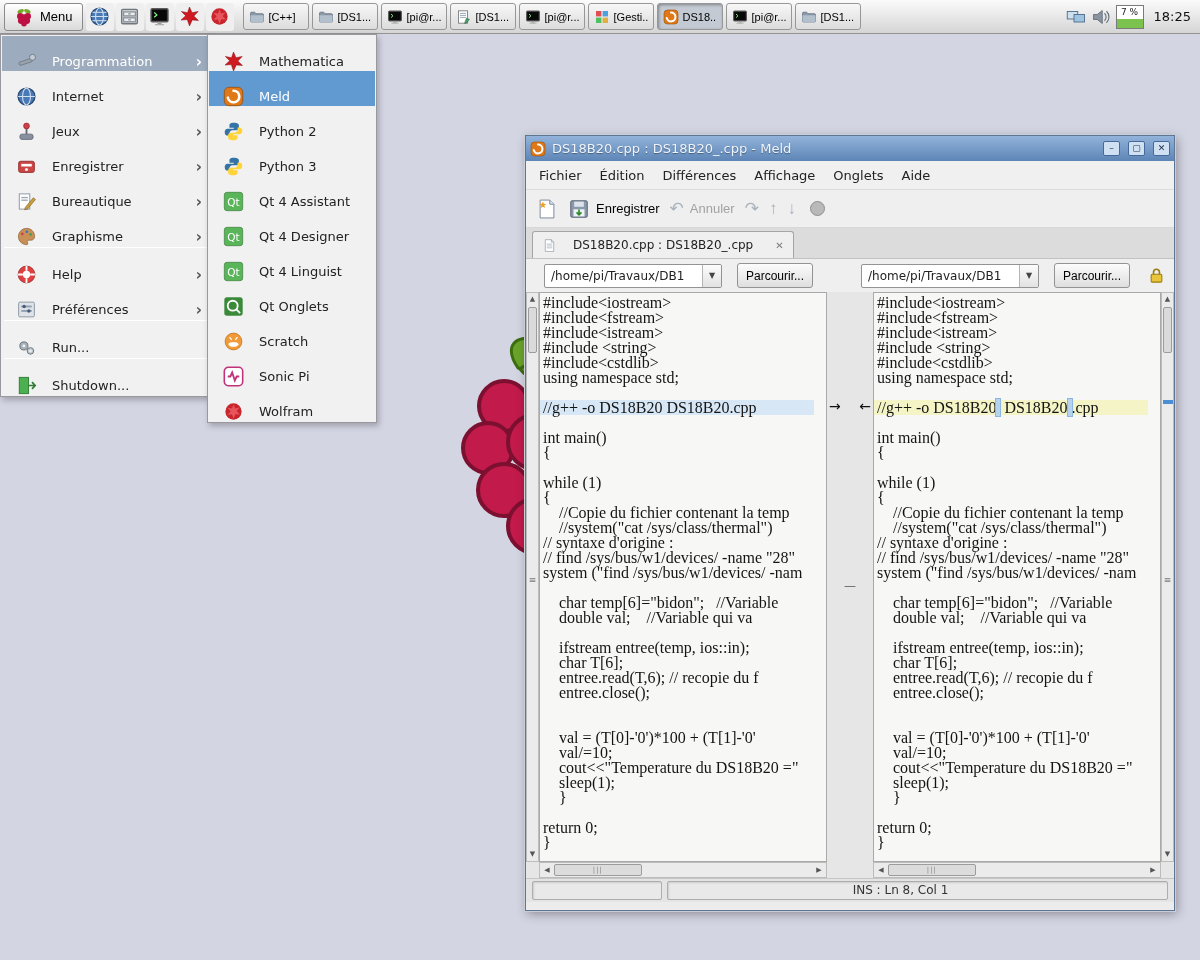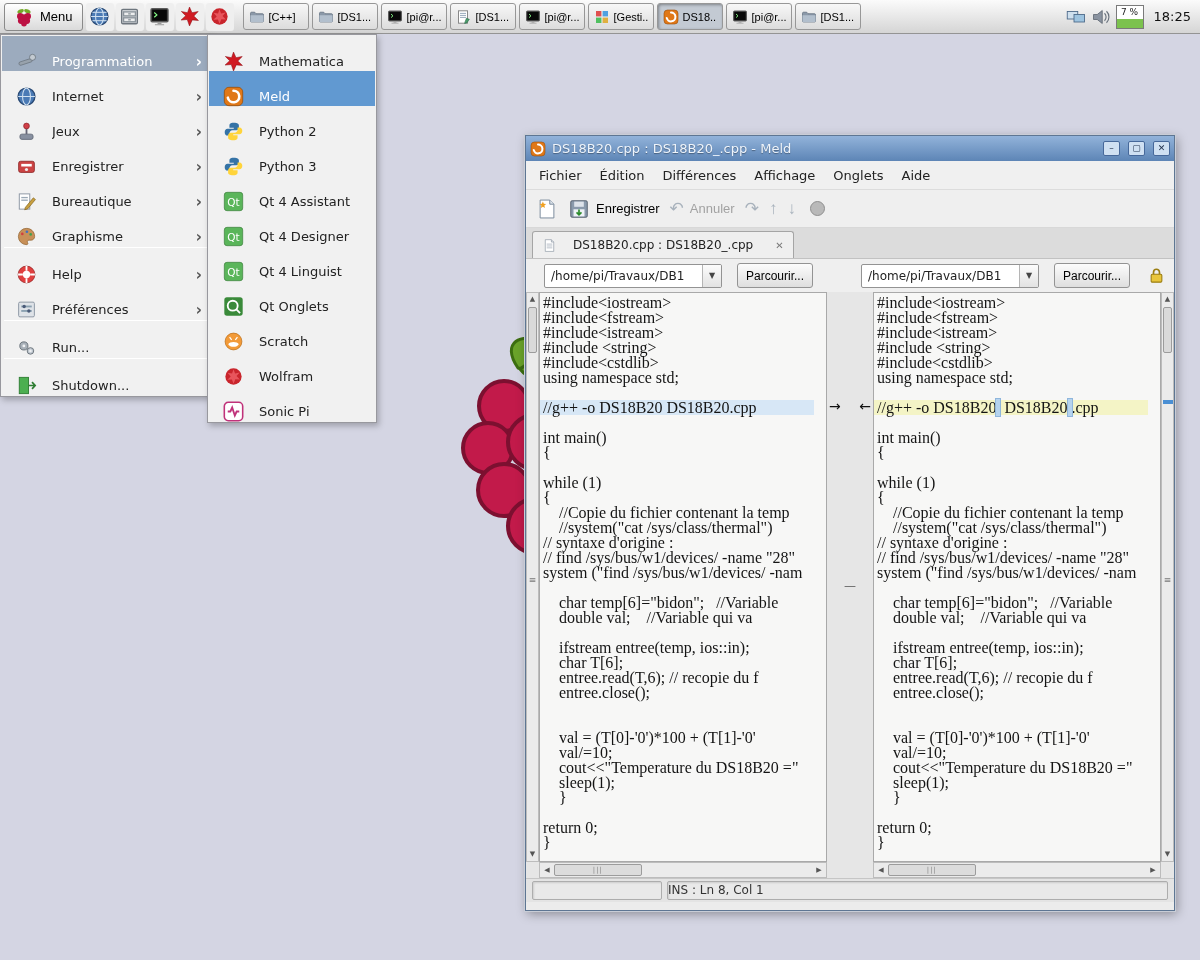--- a/index.html
+++ b/index.html
@@ -108,21 +108,21 @@
   .hscroll{flex:1 1 auto;display:flex;background:#ebebeb;border:1px solid #bcbcbc}
   .hs-btn{width:14px;font-size:7px;text-align:center;line-height:14px;color:#555;flex:0 0 auto}
   .hs-track{flex:1 1 auto;position:relative}
   .hs-thumb{position:absolute;left:0;top:1px;bottom:1px;width:34%;background:#dcdcdc;border:1px solid #9c9c9c;border-radius:2px;
     font-size:7px;color:#888;text-align:center;line-height:11px;letter-spacing:1px}
 
   
   #statusbar{height:24px;background:#e4e4e4;border-top:1px solid #c6c6c6;display:flex;align-items:center;gap:5px;padding:0 6px;flex:0 0 auto}
   #status-left{width:130px;height:19px;border:1px solid #adadad;border-radius:2px;background:#e9e9e9;box-shadow:inset 1px 1px 2px rgba(0,0,0,.12)}
   #status-right{flex:1 1 auto;height:19px;border:1px solid #adadad;border-radius:2px;background:#e9e9e9;
-    box-shadow:inset 1px 1px 2px rgba(0,0,0,.12);font-size:12px;text-align:left;line-height:17px;padding-right:34px;color:#333}
+    box-shadow:inset 1px 1px 2px rgba(0,0,0,.12);font-size:12px;text-align:center;line-height:17px;padding-right:34px;color:#333}
   #window-bottom{height:8px;flex:0 0 auto}
 </style>
 </head>
 <body>
 
 <svg id="rpi-logo" width="160" height="260" viewBox="0 0 160 260">
   <g>
     <path d="M62 38 C44 12 66 2 86 12 C82 30 72 40 62 38 Z" fill="#6aa32a" stroke="#3c6e10" stroke-width="3"></path>
     <path d="M64 39 C88 20 110 28 114 46 C94 56 72 50 64 39 Z" fill="#6aa32a" stroke="#3c6e10" stroke-width="3"></path>
     <g fill="#c21a4a" stroke="#7c1030" stroke-width="4">
@@ -517,34 +517,34 @@
           <circle cx="8" cy="8" r="6.4" fill="#f29a38" stroke="#b5660e" stroke-width=".5"></circle>
           <path d="M4 10c1-2.2 7-2.2 8 0-1 2.6-7 2.6-8 0z" fill="#fff"></path>
           <path d="M5 4.6l1.6 2.2M11 4.6L9.4 6.8" stroke="#fff" stroke-width=".9"></path>
         </svg>
       </span>
       <span class="mlabel">Scratch</span>
     </div>
     <div class="menu-item">
       <span class="icon">
         <svg viewBox="0 0 16 16">
+          <rect x="1" y="1" width="14" height="14" rx="3" fill="#fff" stroke="#c0327a" stroke-width="1.2"></rect>
+          <path d="M3.6 8h2l1.4-3 2 6L10.4 8h2" fill="none" stroke="#c0327a" stroke-width="1.4"></path>
+        </svg>
+      </span>
+      <span class="mlabel">Sonic Pi</span>
+    </div>
+    <div class="menu-item">
+      <span class="icon">
+        <svg viewBox="0 0 16 16">
           <circle cx="8" cy="8" r="6.2" fill="#c9252c"></circle>
           <path d="M8 2.4l1.2 3.3 3.5-.7-2.4 2.7 2.6 2.5-3.5-.2L8 13.6l-1.2-3.4-3.5.3L5.9 8 3.4 5.1l3.5.6z" fill="#e8555c"></path>
         </svg>
       </span>
       <span class="mlabel">Wolfram</span>
-    </div>
-    <div class="menu-item">
-      <span class="icon">
-        <svg viewBox="0 0 16 16">
-          <rect x="1" y="1" width="14" height="14" rx="3" fill="#fff" stroke="#c0327a" stroke-width="1.2"></rect>
-          <path d="M3.6 8h2l1.4-3 2 6L10.4 8h2" fill="none" stroke="#c0327a" stroke-width="1.4"></path>
-        </svg>
-      </span>
-      <span class="mlabel">Sonic Pi</span>
     </div>
   </div>
 
 <div id="meld-window">
   <div id="titlebar">
     <span class="icon" id="title-meld-icon">
         <svg viewBox="0 0 16 16">
           <rect x="1" y="1" width="14" height="14" rx="3.5" fill="#e07818" stroke="#9a4e08" stroke-width=".6"></rect>
           <path d="M8 3.6a4.4 4.4 0 1 1-4.3 5.3" fill="none" stroke="#fff" stroke-width="2" stroke-linecap="round"></path>
         </svg>

